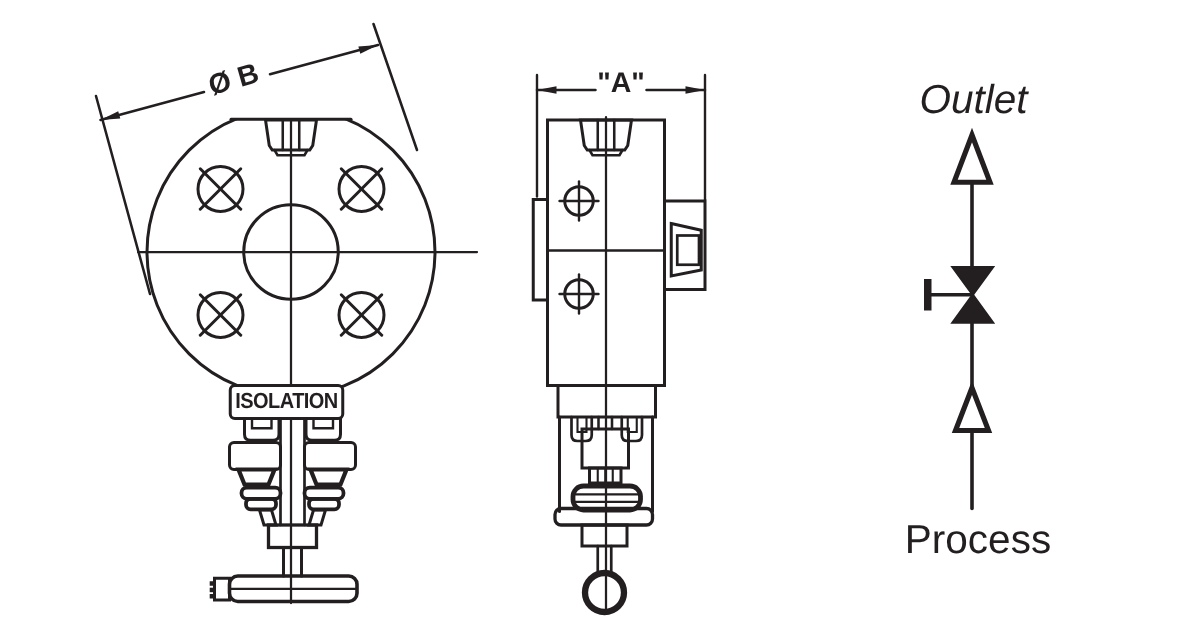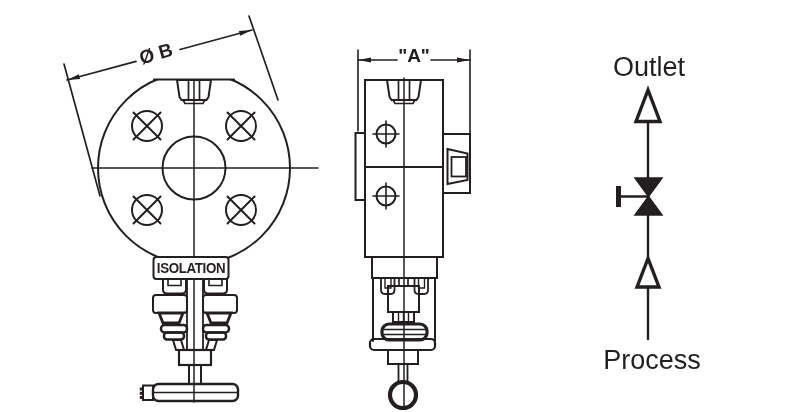--- a/index.html
+++ b/index.html
@@ -9,21 +9,21 @@
   }
   svg{position:absolute;left:0;top:0;}
   .label{position:absolute;white-space:nowrap;color:#231f20;}
   .lbl-dim-b{left:156px;top:54px;font-size:19px;font-weight:600;
     transform:translate(-50%,-50%) rotate(-16deg);}
   .lbl-dim-a{left:414px;top:56px;font-size:19px;font-weight:600;
     transform:translate(-50%,-50%);}
   .lbl-isolation{left:191px;top:268px;font-size:14.5px;font-weight:700;
     letter-spacing:-0.4px;transform:translate(-50%,-50%) scaleX(0.92);}
   .lbl-outlet{left:649px;top:67px;font-size:27px;font-weight:400;
-    transform:translate(-50%,-50%);}
+    transform:translate(-50%,-50%);font-style:italic;}
   .lbl-process{left:652px;top:360px;font-size:27px;font-weight:400;
     transform:translate(-50%,-50%);}
 </style>
 </head>
 <body>
 
 <div class="canvas">
 
   <svg width="800" height="412" viewBox="0 0 800 412">
     <g stroke="#231f20" fill="none" stroke-linecap="round">

